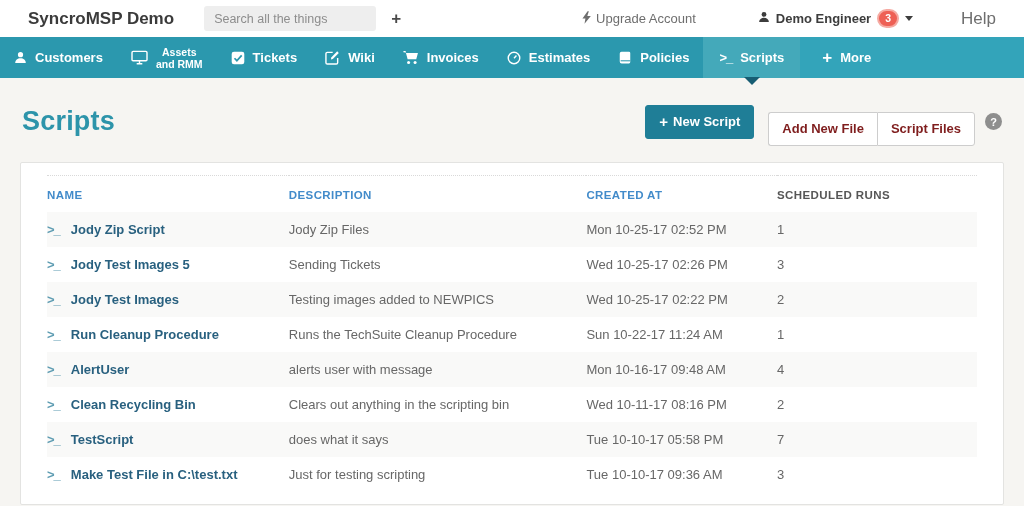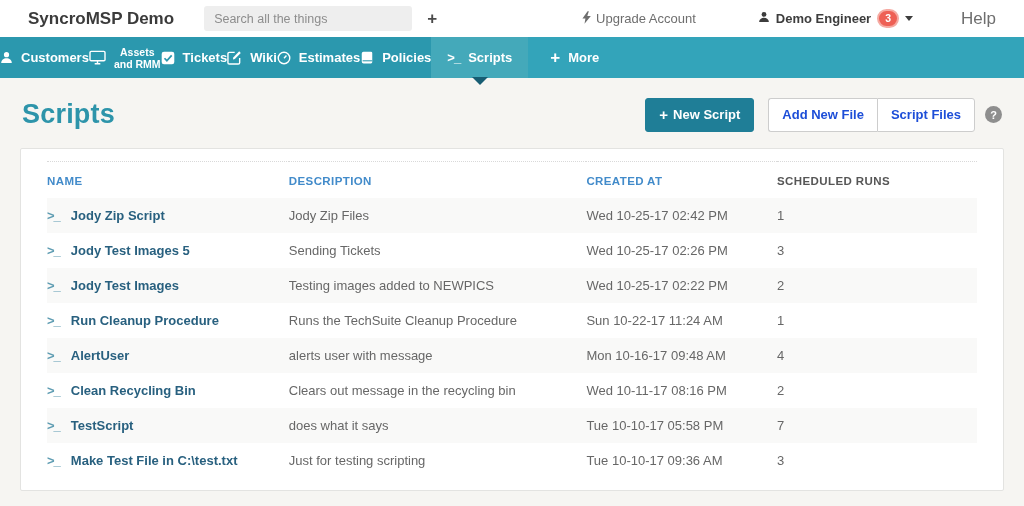--- a/index.html
+++ b/index.html
@@ -21,21 +21,21 @@
     padding: 0 28px;
   }
   .brand {
     font-size: 17px;
     font-weight: bold;
     color: #3b3b3b;
     margin-right: 30px;
     cursor: pointer;
   }
   .search-input {
-    width: 208px;
+    width: 172px;
     height: 25px;
     background: #eeeeee;
     border: none;
     border-radius: 3px;
     padding: 0 10px;
     font-size: 12.5px;
     color: #555;
     font-family: inherit;
     outline: none;
   }
@@ -81,21 +81,21 @@
   
   .nav {
     height: 41px;
     background: #2b98ae;
     display: flex;
     align-items: stretch;
     color: #fff;
   }
   .nav-item {
     display: flex; align-items: center; gap: 8px;
-    padding: 0 0;
+    padding: 0 14px;
     font-size: 13px; font-weight: bold;
     cursor: pointer;
     white-space: nowrap;
   }
   .nav-item svg { display: block; }
   .nav-two-line { font-size: 10.5px; line-height: 12px; text-align: center; font-weight: bold; }
   .nav-item-scripts {
     background: #44a9ba;
     position: relative;
     padding: 0 16px;
@@ -150,22 +150,23 @@
     color: #fff;
     border: 1px solid #1f7e97;
     border-radius: 3px;
     display: flex; align-items: center; gap: 5px;
     margin-right: 14px;
   }
   .btn-teal .plus-glyph { font-size: 15px; }
   .btn-group { display: flex; }
   .btn-white {
     background: #fff;
-    color: #1d4ed8;
+    color: #7f1d1d;
     border: 1px solid #cdcdcd;
+    margin-top: 14px;
   }
   .btn-white:first-child { border-radius: 3px 0 0 3px; border-right: none; }
   .btn-white:last-child { border-radius: 0 3px 3px 0; }
   .help-circle {
     width: 17px; height: 17px;
     background: #8e8e8e;
     color: #fff;
     border-radius: 50%;
     font-size: 11px;
     font-weight: bold;
@@ -285,20 +286,30 @@
     <span>Tickets</span>
   </div>
   <div class="nav-item">
     <span>
       <svg width="15" height="15" viewBox="0 0 16 16">
           <path d="M13.5 8.6v4.9a1.5 1.5 0 0 1-1.5 1.5H2.5A1.5 1.5 0 0 1 1 13.5V4a1.5 1.5 0 0 1 1.5-1.5h5.7" fill="none" stroke="#fff" stroke-width="1.5"></path>
           <path d="M6.3 10l2-.4 6.4-6.5L13 1.4 6.7 7.9z" fill="#fff"></path>
         </svg>
     </span>
     <span>Wiki</span>
+  </div>
+  <div class="nav-item">
+    <span>
+      <svg width="16" height="15" viewBox="0 0 18 16" fill="#fff">
+          <path d="M0.5 0.8h2.4l.6 2h13.3l-1.9 7.2H5.2L3.2 2.4l-2.7-.4z"></path>
+          <circle cx="6.3" cy="13.6" r="1.7"></circle>
+          <circle cx="13.6" cy="13.6" r="1.7"></circle>
+        </svg>
+    </span>
+    <span>Invoices</span>
   </div>
   <div class="nav-item">
     <span>
       <svg width="14" height="14" viewBox="0 0 16 16" fill="none" stroke="#fff" stroke-width="1.6">
           <circle cx="8" cy="8" r="6.6"></circle>
           <path d="M8 8.3L10.8 5.2"></path>
         </svg>
     </span>
     <span>Estimates</span>
   </div>
@@ -357,21 +368,21 @@
     </thead>
     <tbody>
   <tr>
     <td>
       <span class="name-cell">
         <span class="row-terminal-icon">&gt;_</span>
         <a class="script-link">Jody Zip Script</a>
       </span>
     </td>
     <td>Jody Zip Files</td>
-    <td>Wed 10-25-17 02:42 PM</td>
+    <td>Mon 10-25-17 02:52 PM</td>
     <td>1</td>
   </tr>
 
   <tr>
     <td>
       <span class="name-cell">
         <span class="row-terminal-icon">&gt;_</span>
         <a class="script-link">Jody Test Images 5</a>
       </span>
     </td>
@@ -416,21 +427,21 @@
     <td>4</td>
   </tr>
 
   <tr>
     <td>
       <span class="name-cell">
         <span class="row-terminal-icon">&gt;_</span>
         <a class="script-link">Clean Recycling Bin</a>
       </span>
     </td>
-    <td>Clears out message in the recycling bin</td>
+    <td>Clears out anything in the scripting bin</td>
     <td>Wed 10-11-17 08:16 PM</td>
     <td>2</td>
   </tr>
 
   <tr>
     <td>
       <span class="name-cell">
         <span class="row-terminal-icon">&gt;_</span>
         <a class="script-link">TestScript</a>
       </span>

